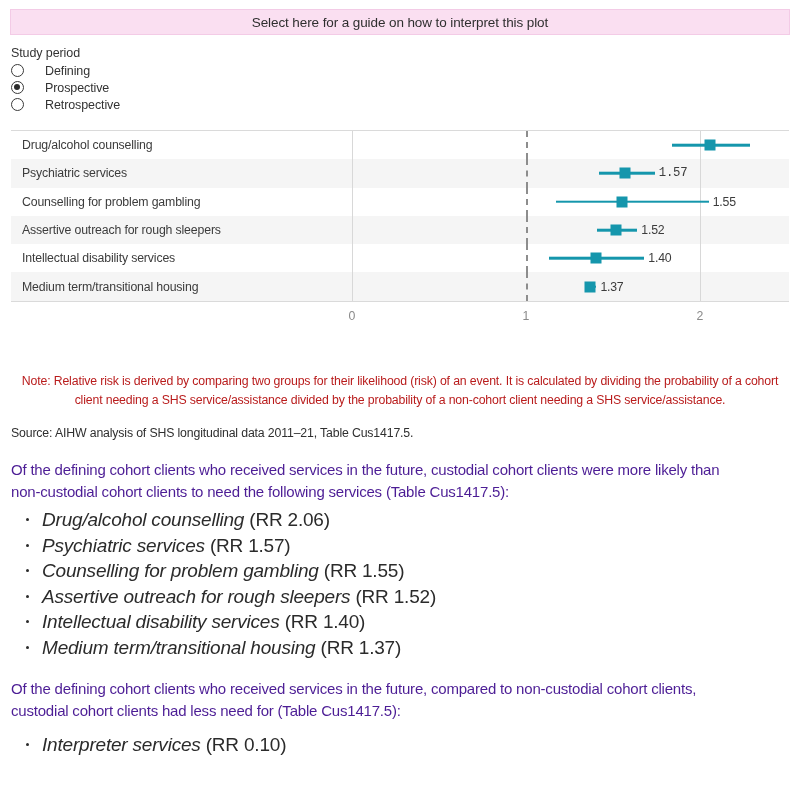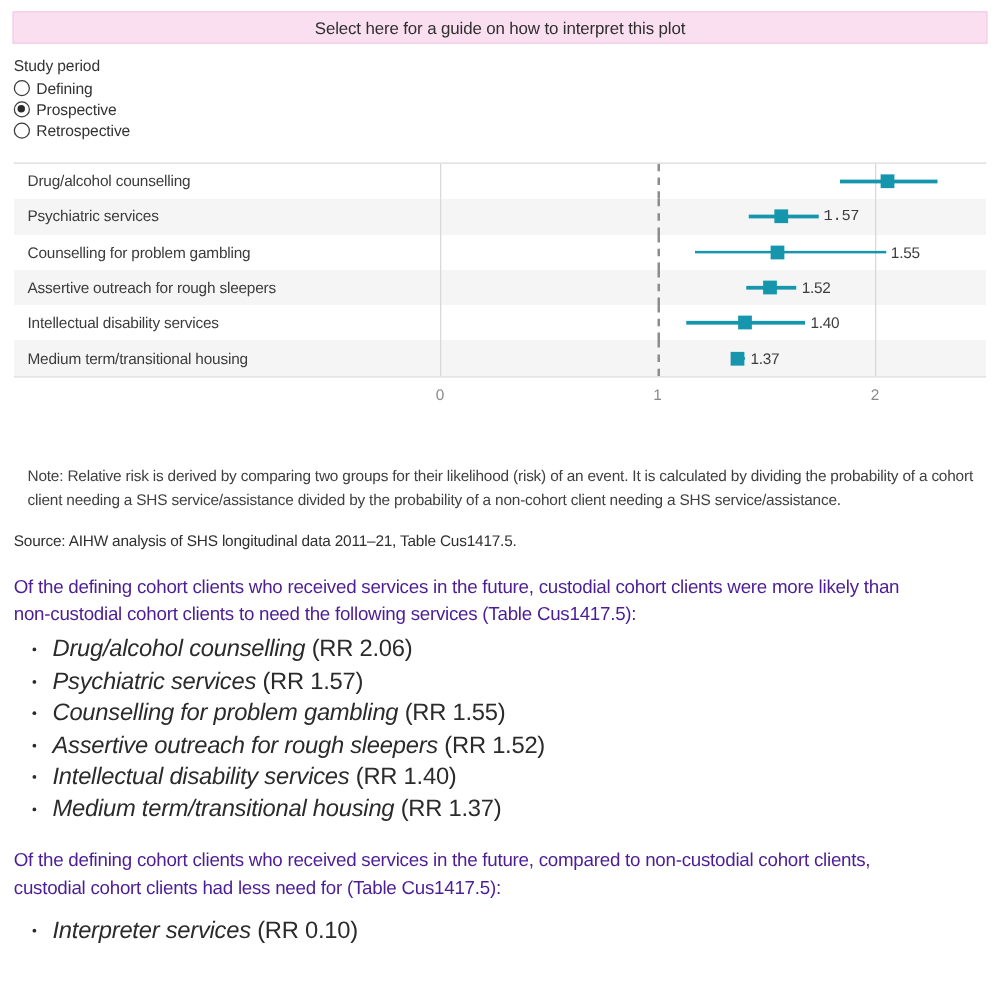--- a/index.html
+++ b/index.html
@@ -40,20 +40,21 @@
     font-size: 12.5px;
     color: #333;
     margin-bottom: 2px;
     letter-spacing: -0.1px;
   }
   .radio-row {
     display: flex;
     align-items: center;
     height: 17px;
     cursor: pointer;
+    gap: 16px;
   }
   .radio-mark {
     width: 13px;
     height: 13px;
     border: 1.3px solid #3a3a3a;
     border-radius: 50%;
     box-sizing: border-box;
     margin-right: 5px;
     flex: 0 0 auto;
     position: relative;
@@ -143,27 +144,28 @@
     position: absolute;
     top: 7px;
     transform: translateX(-50%);
     font-size: 12.3px;
     color: #8a8a8a;
   }
 
   
   .note {
     position: absolute;
-    left: 22px;
+    left: 11px;
     top: 372px;
     width: 778px;
     font-size: 12.3px;
     line-height: 19px;
-    color: #404040;
+    color: #b91c1c;
     letter-spacing: -0.15px;
+    text-align: center;
   }
   .source {
     position: absolute;
     left: 11px;
     top: 424px;
     width: 778px;
     font-size: 12.3px;
     line-height: 19px;
     color: #2f2f2f;
     letter-spacing: -0.15px;

